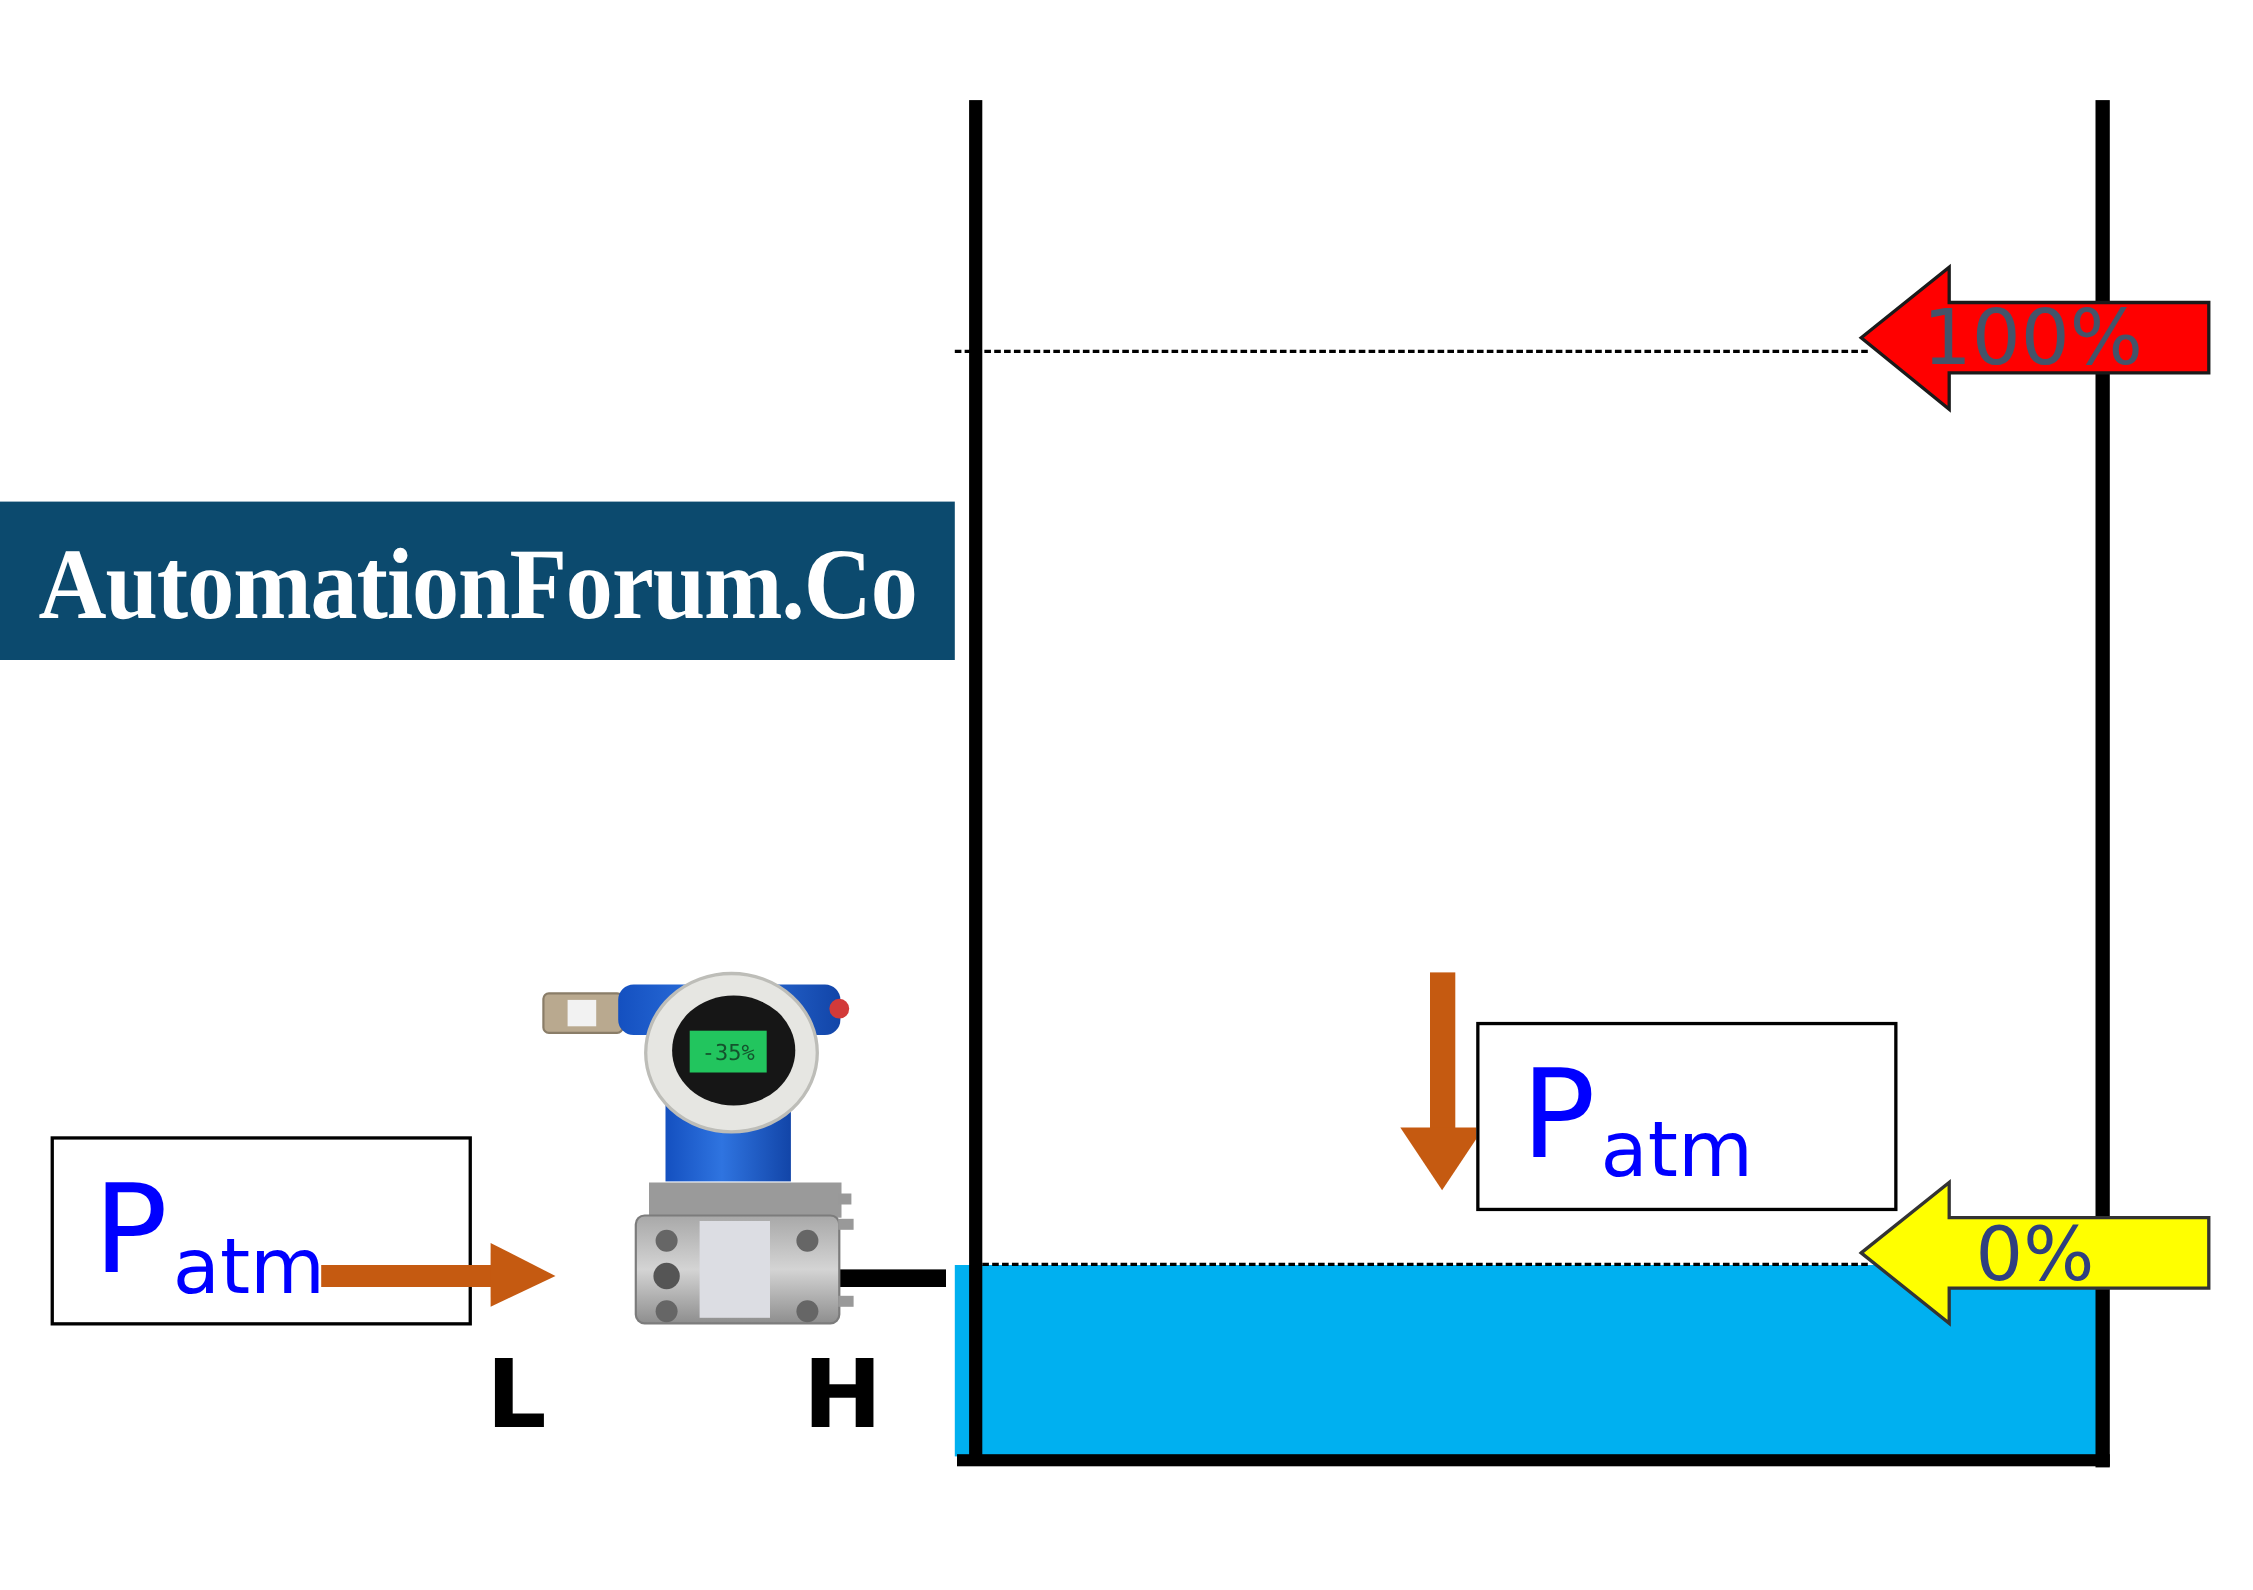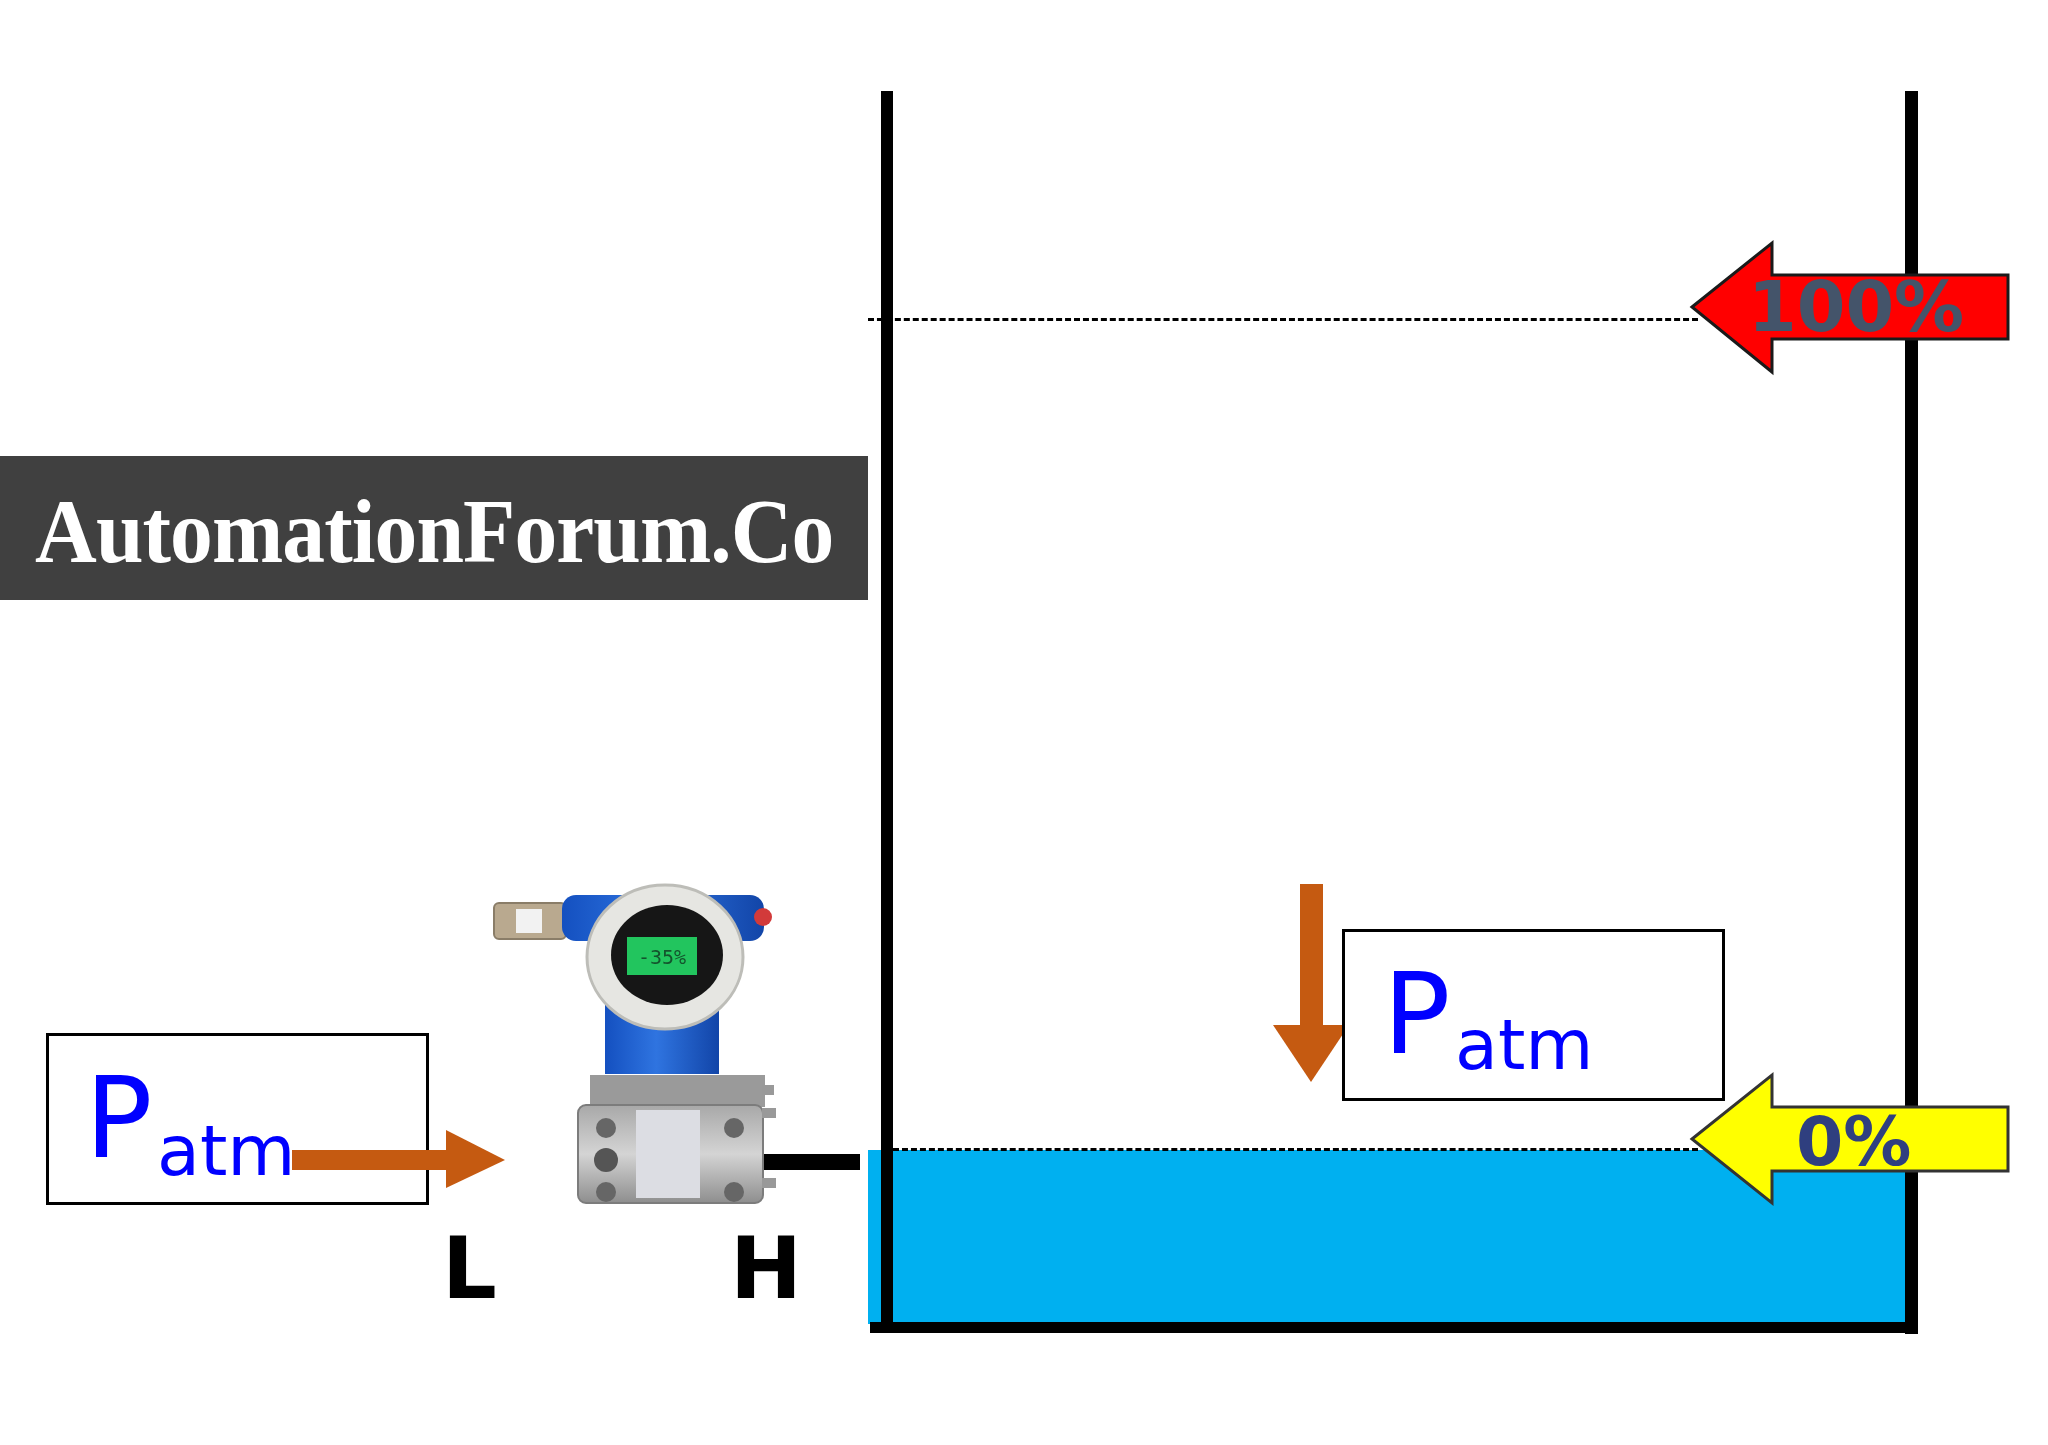--- a/index.html
+++ b/index.html
@@ -1,20 +1,20 @@
 <!DOCTYPE html>
 <html><head>
 <meta charset="utf-8">
 <style>
   html, body { margin: 0; padding: 0; background: #ffffff; }
   body { width: 2048px; height: 1445px; position: relative; overflow: hidden; }
   .abs { position: absolute; }
   .logo {
     left: 0; top: 456px; width: 868px; height: 144px;
-    background: #404040;
+    background: #0c4a6e;
     display: flex; align-items: center; justify-content: center;
   }
   .logo-text {
     color: #ffffff; font-family: "Liberation Serif", "DejaVu Serif", serif;
     font-weight: bold; font-size: 92px; letter-spacing: -1px;
     transform: scaleX(0.93); white-space: nowrap; line-height: 1;
     padding-top: 6px;
   }
   .wall { background: #000; }
   .water { background: #00B0F0; }
@@ -31,21 +31,21 @@
   .patm-sub {
     color: #0000FF; font-family: "DejaVu Sans", sans-serif;
     font-size: 70px; line-height: 1; position: absolute; text-align: right;
   }
   .port-label {
     font-family: "DejaVu Sans", sans-serif; font-weight: bold;
     font-size: 86px; line-height: 1; color: #000;
   }
   .pct {
     font-family: "DejaVu Sans", sans-serif; font-size: 64px;
-    line-height: 1; white-space: nowrap; font-weight: bold;
+    line-height: 1; white-space: nowrap;
   }
   svg { position: absolute; overflow: visible; }
 </style>
 </head>
 <body>
 
 <div class="abs logo">
   <span class="logo-text">AutomationForum.Co</span>
 </div>
 

